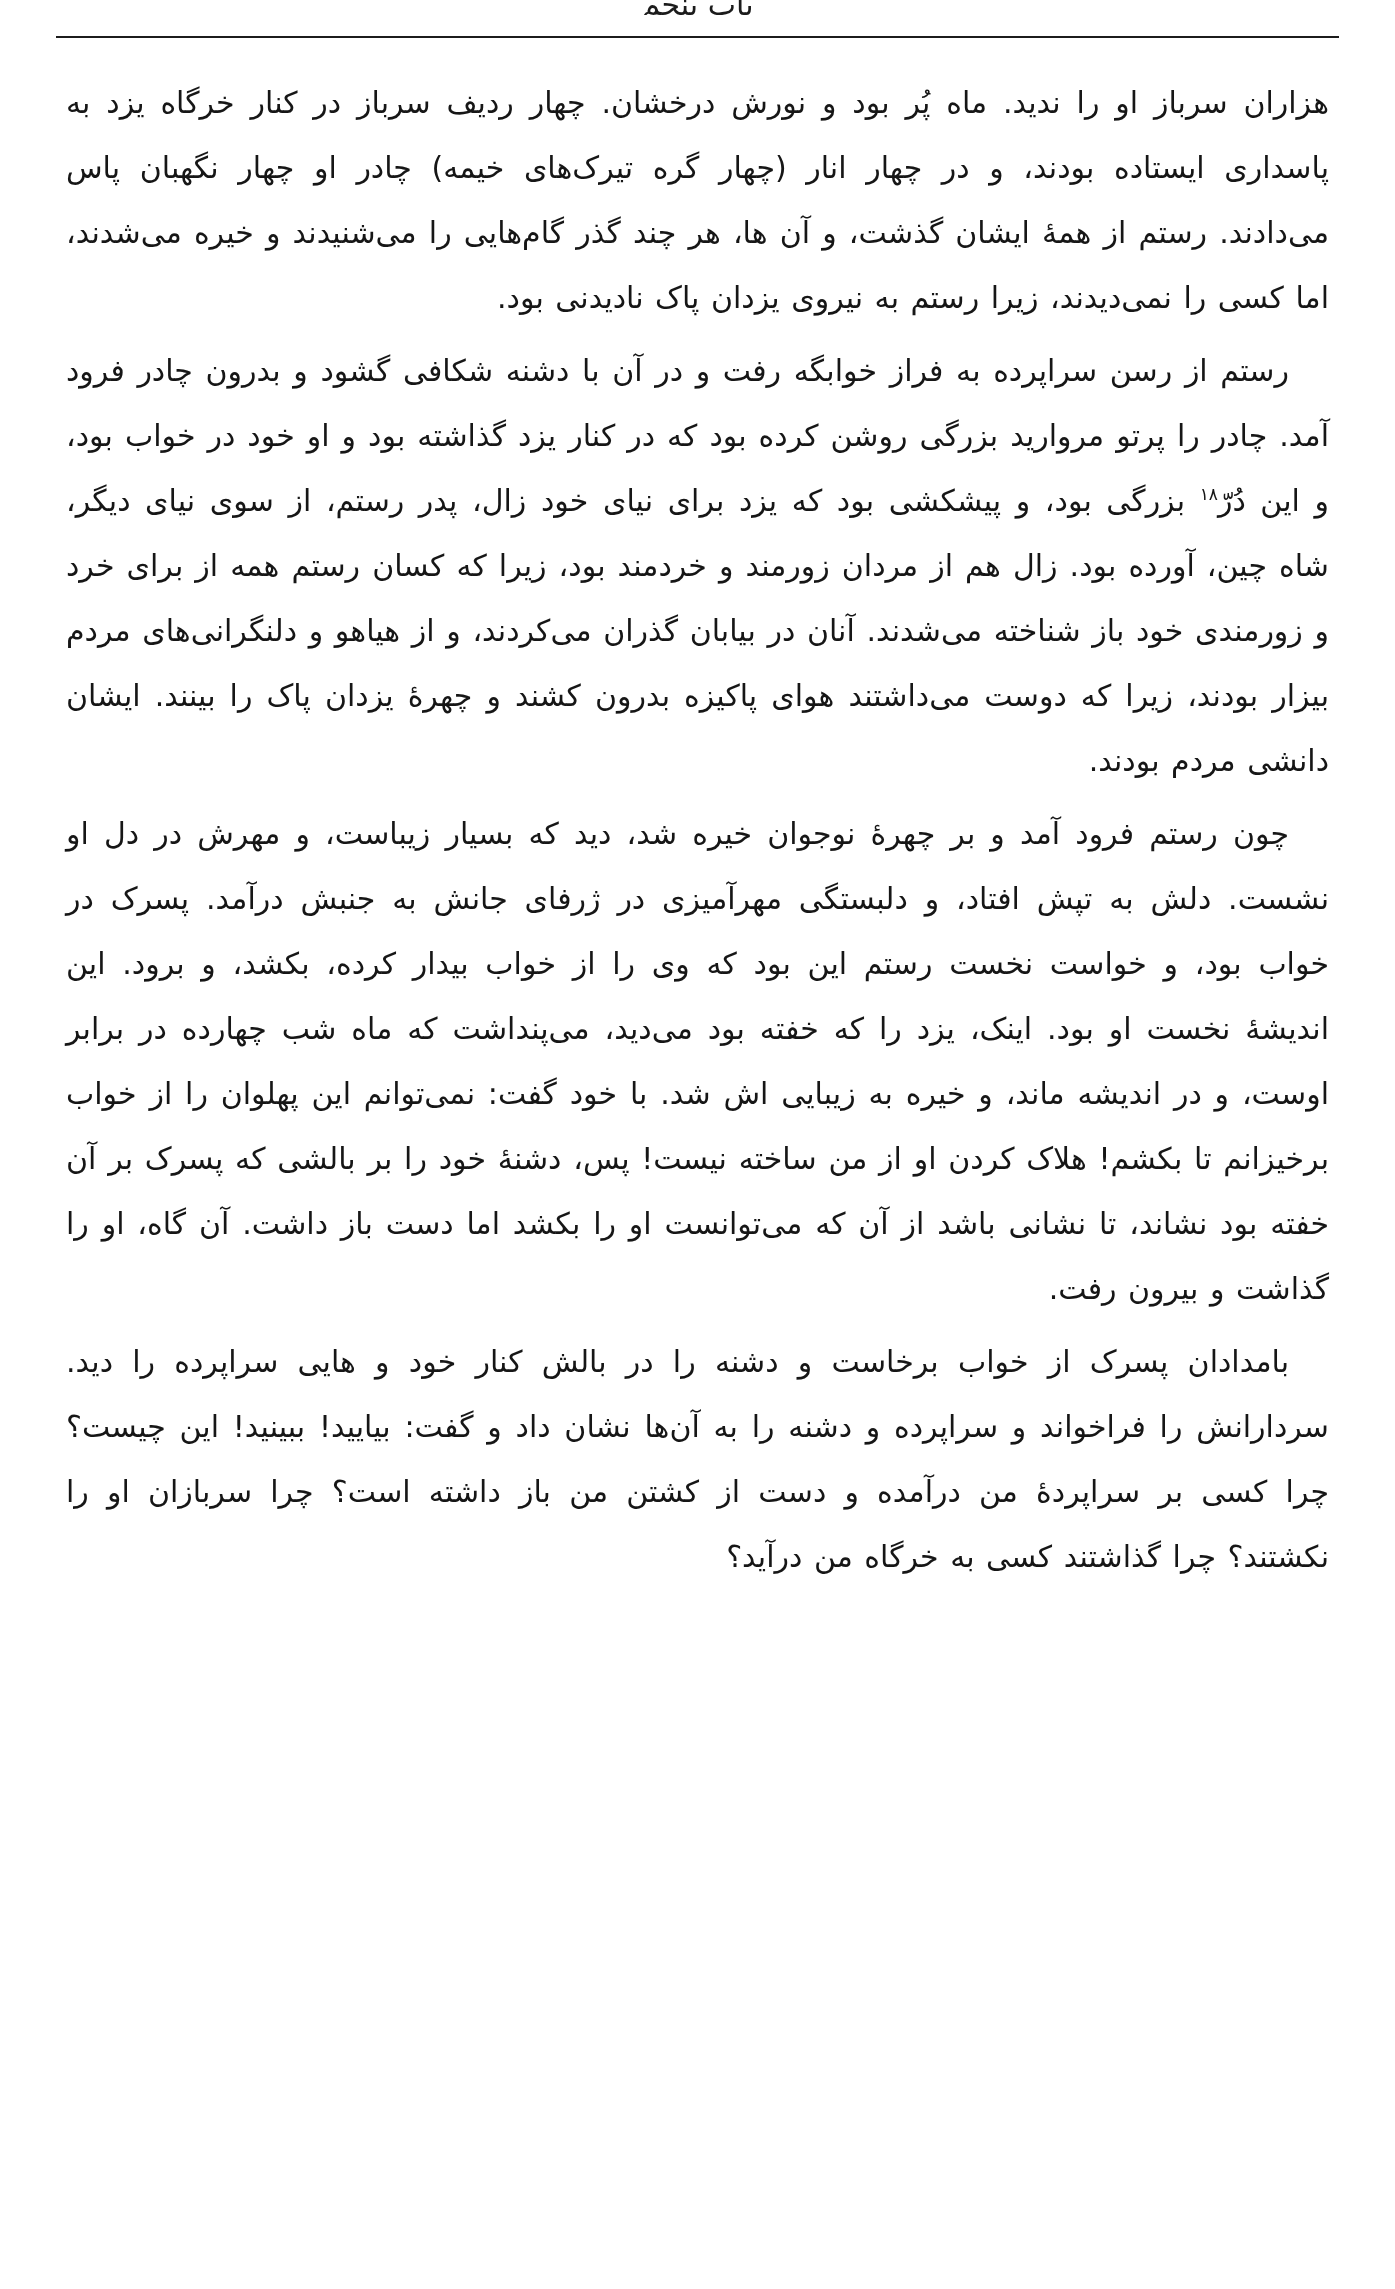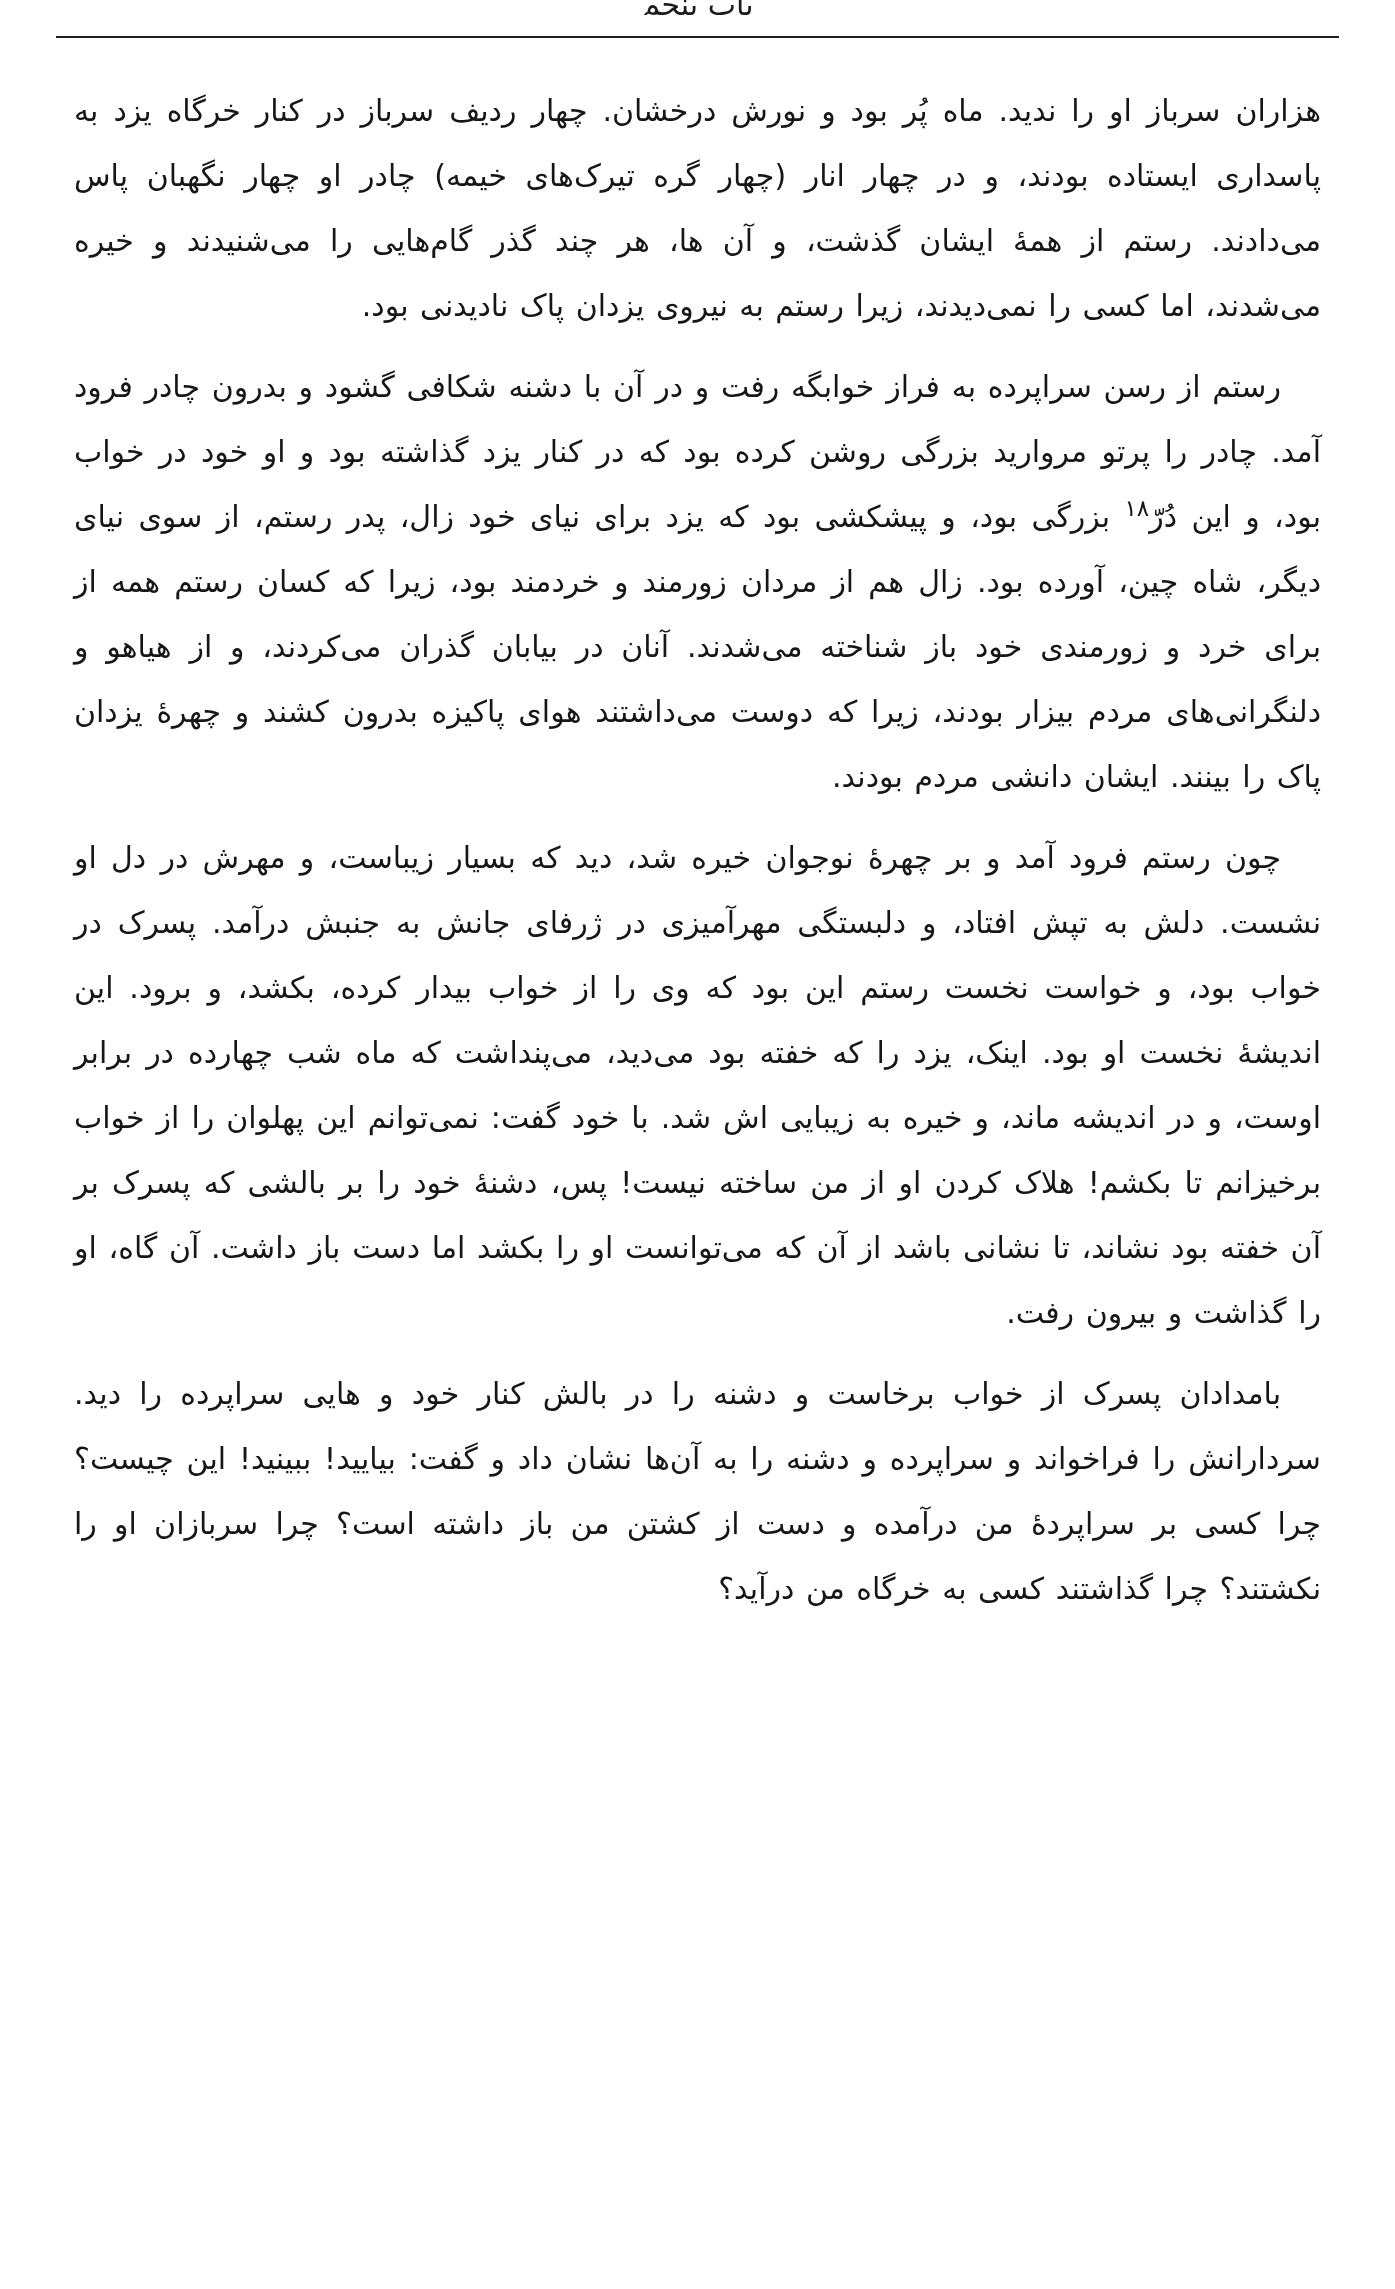--- a/index.html
+++ b/index.html
@@ -48,29 +48,29 @@
     top: 62px;
     right: 58px;
     left: 58px;
     direction: rtl;
     text-align: justify;
     font-size: 30px;
     line-height: 65px;
     word-spacing: 2px;
   }
   .para {
-    margin: 16px;
+    margin: 8px;
     padding: 0;
     text-indent: 40px;
   }
   .para.first {
     text-indent: 0;
   }
   sup.fn {
-    font-size: 23px;
+    font-size: 17px;
     line-height: 0;
     vertical-align: super;
     letter-spacing: 0;
   }
 </style>
 </head>
 <body>
 
 <div class="page">
 

